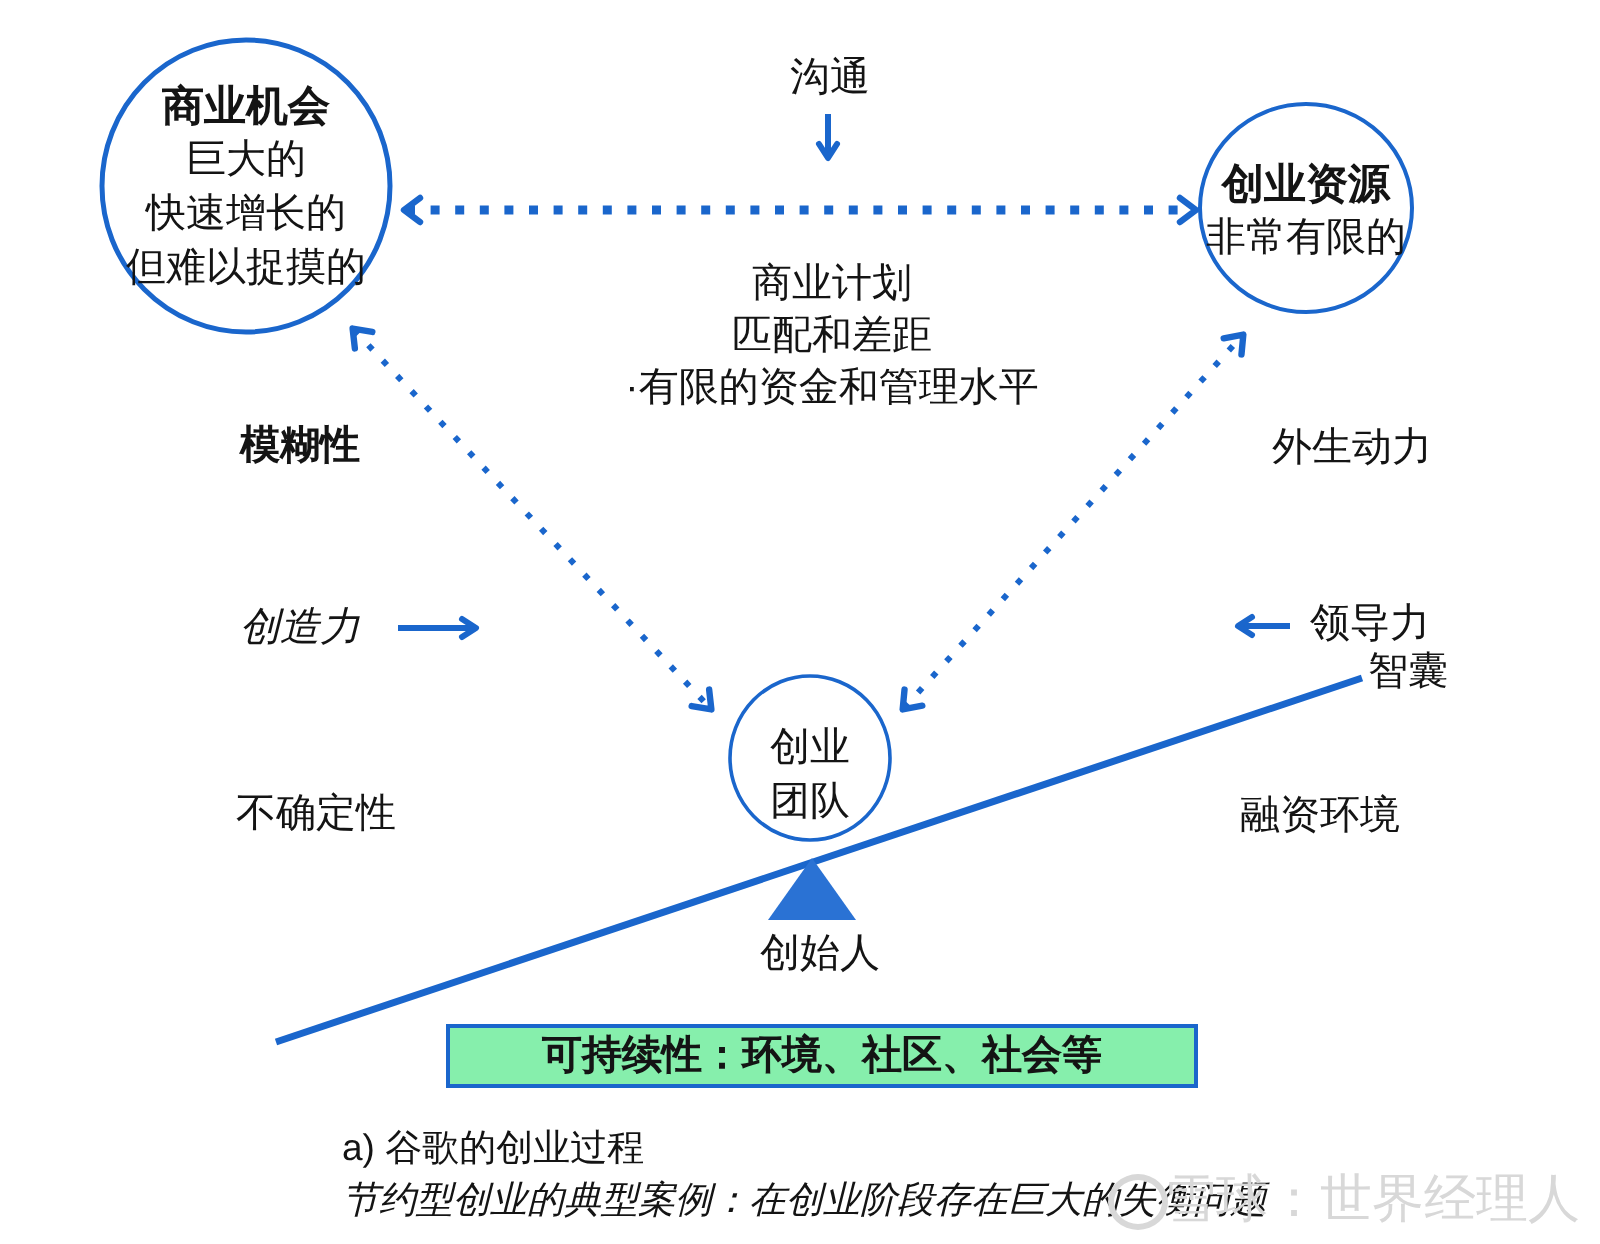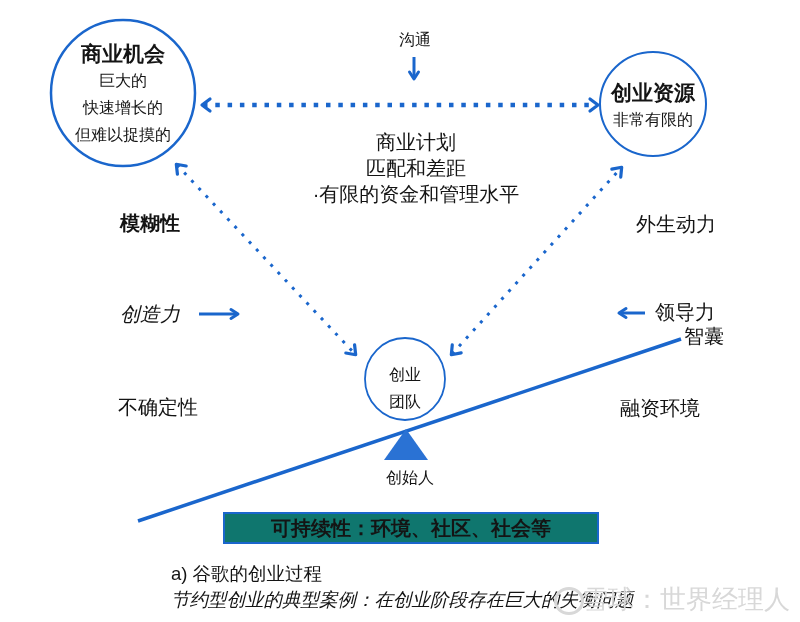--- a/index.html
+++ b/index.html
@@ -3,26 +3,26 @@
 <meta charset="utf-8">
 <style>
   html,body{margin:0;padding:0;background:#fff;}
   #canvas{
     position:relative;width:800px;height:622px;background:#ffffff;
     font-family:"Liberation Sans",sans-serif;color:#1a1a1a;overflow:hidden;
   }
   #shapes{position:absolute;left:0;top:0;z-index:1;}
   .lbl{position:absolute;z-index:2;font-size:20px;line-height:22px;white-space:nowrap;color:#141414;}
   .cblock{position:absolute;z-index:2;text-align:center;color:#141414;}
-  .cblock .line{font-size:16px;line-height:27px;}
+  .cblock .line{font-size:20px;line-height:27px;}
   .cblock .title{font-size:21px;line-height:27px;font-weight:700;}
   #center-block .line{font-size:20px;line-height:26px;}
   #sustain-box{
     position:absolute;z-index:2;left:223px;top:512px;width:372px;height:28px;
-    border:2px solid #1a66cc;background:#0f766e;text-align:center;
+    border:2px solid #1a66cc;background:#86efac;text-align:center;
     font-size:20px;line-height:28px;font-weight:700;color:#141414;
   }
   .caption{position:absolute;z-index:2;left:155px;font-size:18.5px;line-height:24px;color:#141414;white-space:nowrap;margin-left:16px;}
   #watermark{position:absolute;z-index:3;left:554px;top:583px;width:246px;height:34px;}
   #wm-ring{position:absolute;left:0;top:4px;width:24px;height:22px;border:3px solid #d8d8d8;border-radius:50%;}
   #wm-text{position:absolute;left:28px;top:0;font-size:26px;line-height:32px;color:#d8d8d8;white-space:nowrap;}
 </style>
 </head>
 <body>
 

